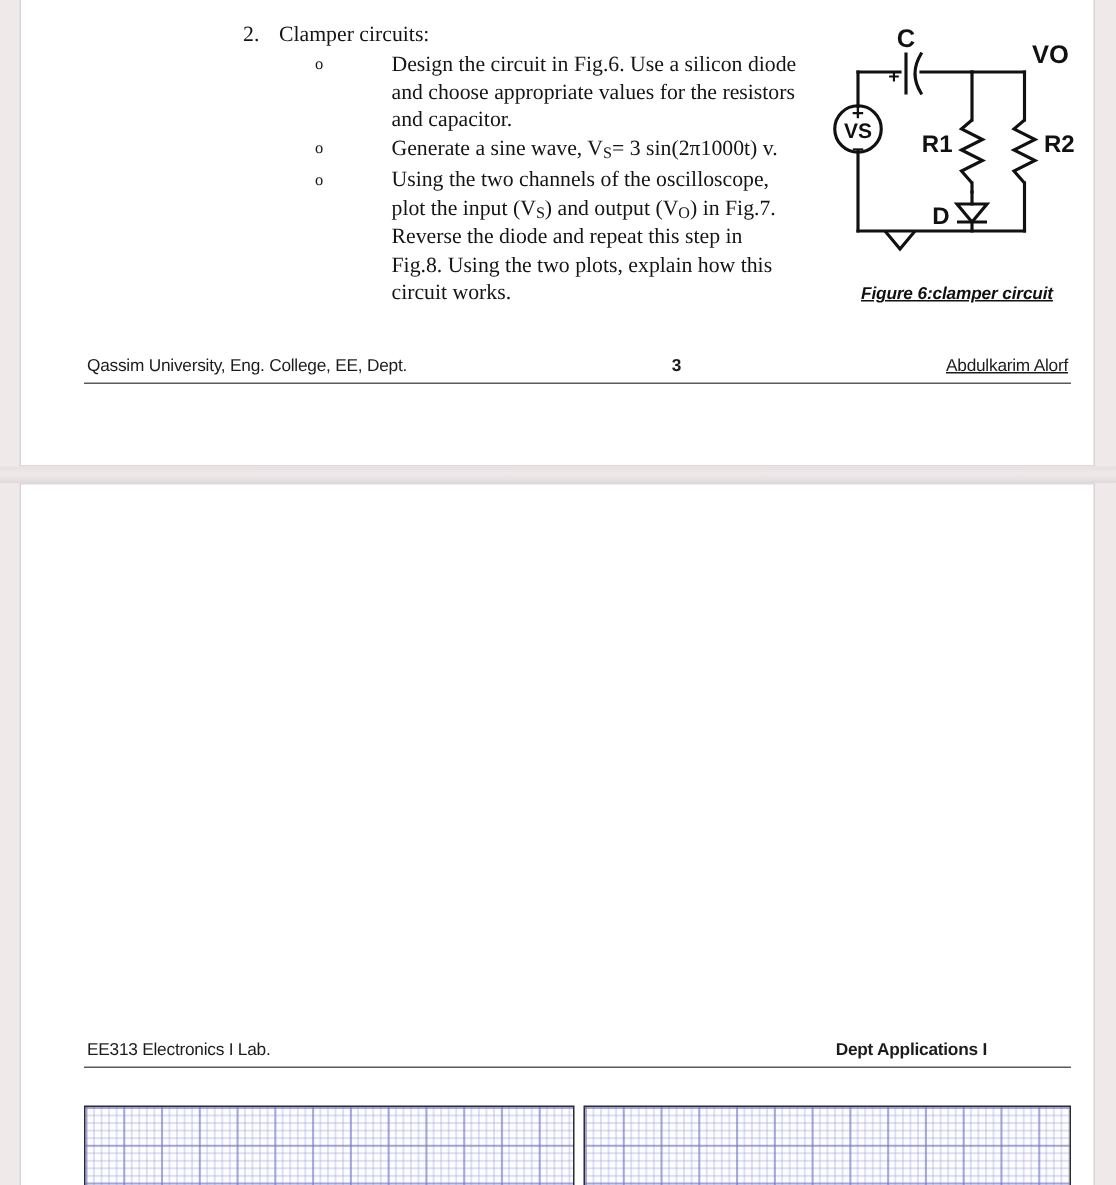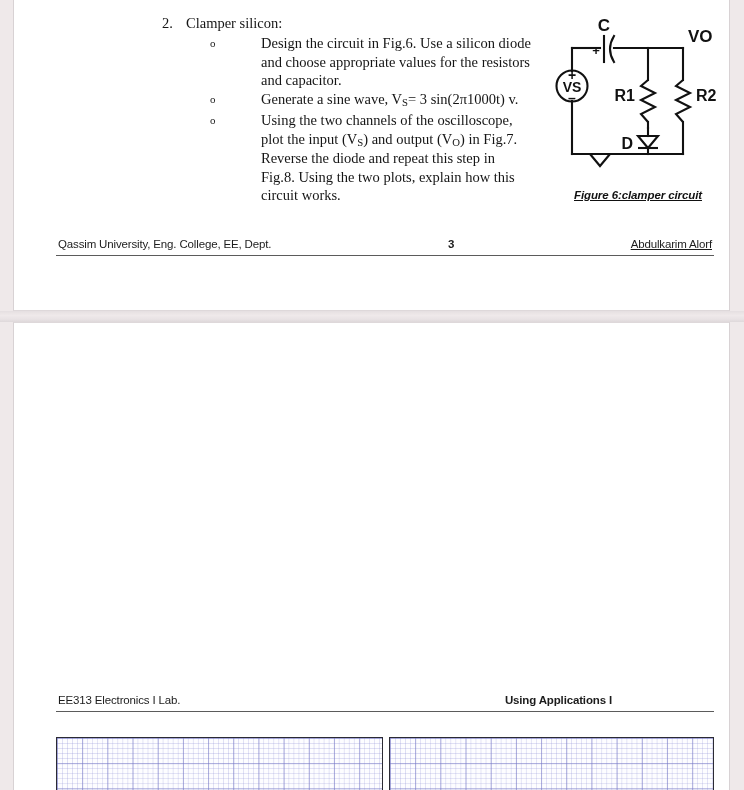--- a/index.html
+++ b/index.html
@@ -124,21 +124,21 @@
     letter-spacing: -0.15px;
     gap: 16px;
   }
   .meta-left  { flex: 0 0 auto; }
   .meta-mid   { flex: 1 1 auto; text-align: center; font-weight: bold; }
   .meta-right { flex: 0 0 auto; text-decoration: underline; }
 
   #footer-1 { left: 44px; top: 238px; width: 654px; }
   #footer-1-rule { left: 42px; top: 255px; width: 658px; }
 
-  #header-2 { left: 44px; top: 371px; width: 554px; }
+  #header-2 { left: 44px; top: 371px; width: 600px; }
   #header-2-rule { left: 42px; top: 388px; width: 658px; }
   #header-2 .meta-mid { text-align: right; padding-right: 0; }
 
   
   .grid-area {
     position: absolute;
     top: 414px;
     height: 319px;
     background-color: #fdfdff;
     border: 1.6px solid #2b2b33;
@@ -159,21 +159,21 @@
   #grid-right { left: 375px; width: 325px; }
 </style>
 </head>
 <body>
 
 <div class="page" id="page-1">
 
   <div class="q-block">
     <div class="q-num-row">
       <span class="q-num">2.</span>
-      <span class="q-title">Clamper silicon:</span>
+      <span class="q-title">Clamper circuits:</span>
     </div>
     <div class="bullets" id="bullet-list">
         <div class="bullet">
           <span class="bullet-mark">o</span>
           <span class="bullet-text">Design the circuit in Fig.6. Use a silicon diode and choose appropriate values for the resistors and capacitor.</span>
         </div>
         <div class="bullet">
           <span class="bullet-mark">o</span>
           <span class="bullet-text">Generate a sine wave, V<span class="sub">S</span>= 3 sin(2π1000t) v.</span>
         </div>
@@ -247,20 +247,20 @@
   </div>
   <div class="rule-line" id="footer-1-rule"></div>
 </div>
 
 <div class="page-gap"></div>
 
 <div class="page" id="page-2">
 
   <div class="meta-row" id="header-2">
     <span class="meta-left">EE313 Electronics I Lab.</span>
-    <span class="meta-mid">Using Applications I</span>
+    <span class="meta-mid">Dept Applications I</span>
   </div>
   <div class="rule-line" id="header-2-rule"></div>
 
   <div class="grid-area" id="grid-left"></div>
   <div class="grid-area" id="grid-right"></div>
 
 </div>
 
 </body></html>

